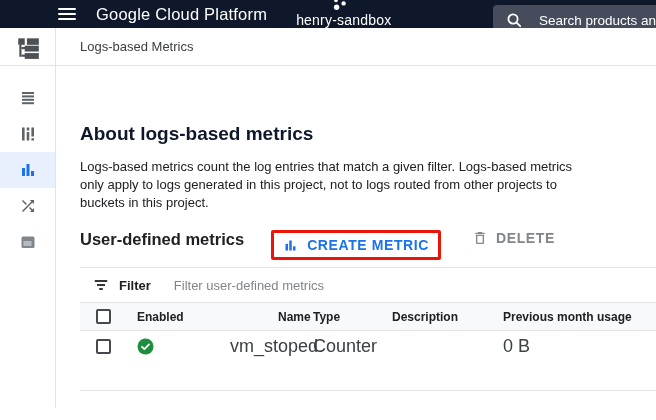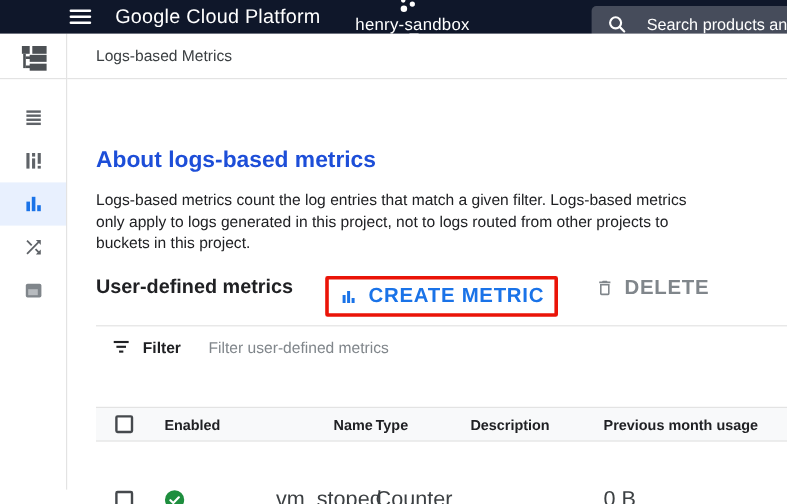--- a/index.html
+++ b/index.html
@@ -39,45 +39,45 @@
   .side-nav { padding-top: 14px; }
   .nav-item { height: 36px; display: flex; align-items: center; justify-content: center;
     color: #5f6368; cursor: pointer; }
   .nav-item.active { background: #e8f0fe; color: #1a73e8; }
 
   .content { flex: 1; min-width: 0; }
   .content-header { height: 38px; border-bottom: 1px solid #e3e3e3; display: flex;
     align-items: center; padding-left: 24px; font-size: 13px; color: #3c4043; }
   .content-body { display: flow-root; }
 
-  .about-heading { margin: 57px 0 0 24px; font-size: 19px; font-weight: 700; color: #1d4ed8; }
+  .about-heading { margin: 57px 0 0 24px; font-size: 19px; font-weight: 700; color: #0f172a; }
   .about-body { margin: 13px 24px 0 24px; max-width: 500px; font-size: 13px;
     line-height: 18px; color: #202124; }
 
   .metrics-row { display: flex; align-items: flex-start; margin: 18px 12px 0 24px; }
   .metrics-heading { font-size: 16.5px; font-weight: 700; color: #202124; }
   .annotation-box { margin-left: 27px; border: 3px solid #ea1408; border-radius: 2px;
     padding: 4px 9px; display: flex; align-items: center; }
   .btn { display: flex; align-items: center; background: none; border: none;
-    font-family: inherit; font-size: 17px; font-weight: 700; letter-spacing: 0.6px; cursor: pointer; }
+    font-family: inherit; font-size: 14px; font-weight: 700; letter-spacing: 0.6px; cursor: pointer; }
   .btn-create { color: #1a73e8; }
   .btn-create .ic { margin-right: 9px; display: flex; }
   .btn-delete { color: #80868b; margin-left: 31px; }
   .btn-delete .ic { margin-right: 8px; display: flex; }
 
   .divider { border-top: 1px solid #e3e3e3; margin-left: 24px; margin-top: 7px; }
   .bottom-divider { border-top: 1px solid #e3e3e3; margin-left: 24px; margin-top: 28px; }
 
   .filter-row { margin-left: 24px; height: 34px; display: flex; align-items: center;
     padding-left: 13px; cursor: text; }
   .filter-label { margin-left: 10px; font-size: 13px; font-weight: 700; color: #202124; }
   .filter-placeholder { margin-left: 23px; font-size: 13px; color: #80868b; }
 
   .grid-row { display: grid; grid-template-columns: 57px 93px 83px 79px 111px 1fr;
-    align-items: center; margin-left: 24px; margin-top: 33px; }
+    align-items: center; margin-left: 24px; }
   .thead { height: 29px; background: #f8f9fa; border-top: 1px solid #e3e3e3;
     border-bottom: 1px solid #e3e3e3; font-size: 12px; font-weight: 700; color: #202124; }
   .thead .th { white-space: nowrap; overflow: hidden; }
   .trow { height: 31px; font-size: 18px; color: #3c4043; }
   .cb { width: 15px; height: 15px; border: 2px solid #45494d; border-radius: 2px;
     background: #fff; margin-left: 16px; cursor: pointer; }
   .sort-arrow { font-size: 13px; margin-left: 10px; color: #202124; font-weight: 400; }
   .name-th { display: flex; align-items: center; cursor: pointer; padding-left: 48px; }
   .enabled-cell { display: flex; align-items: center; }
 </style>

